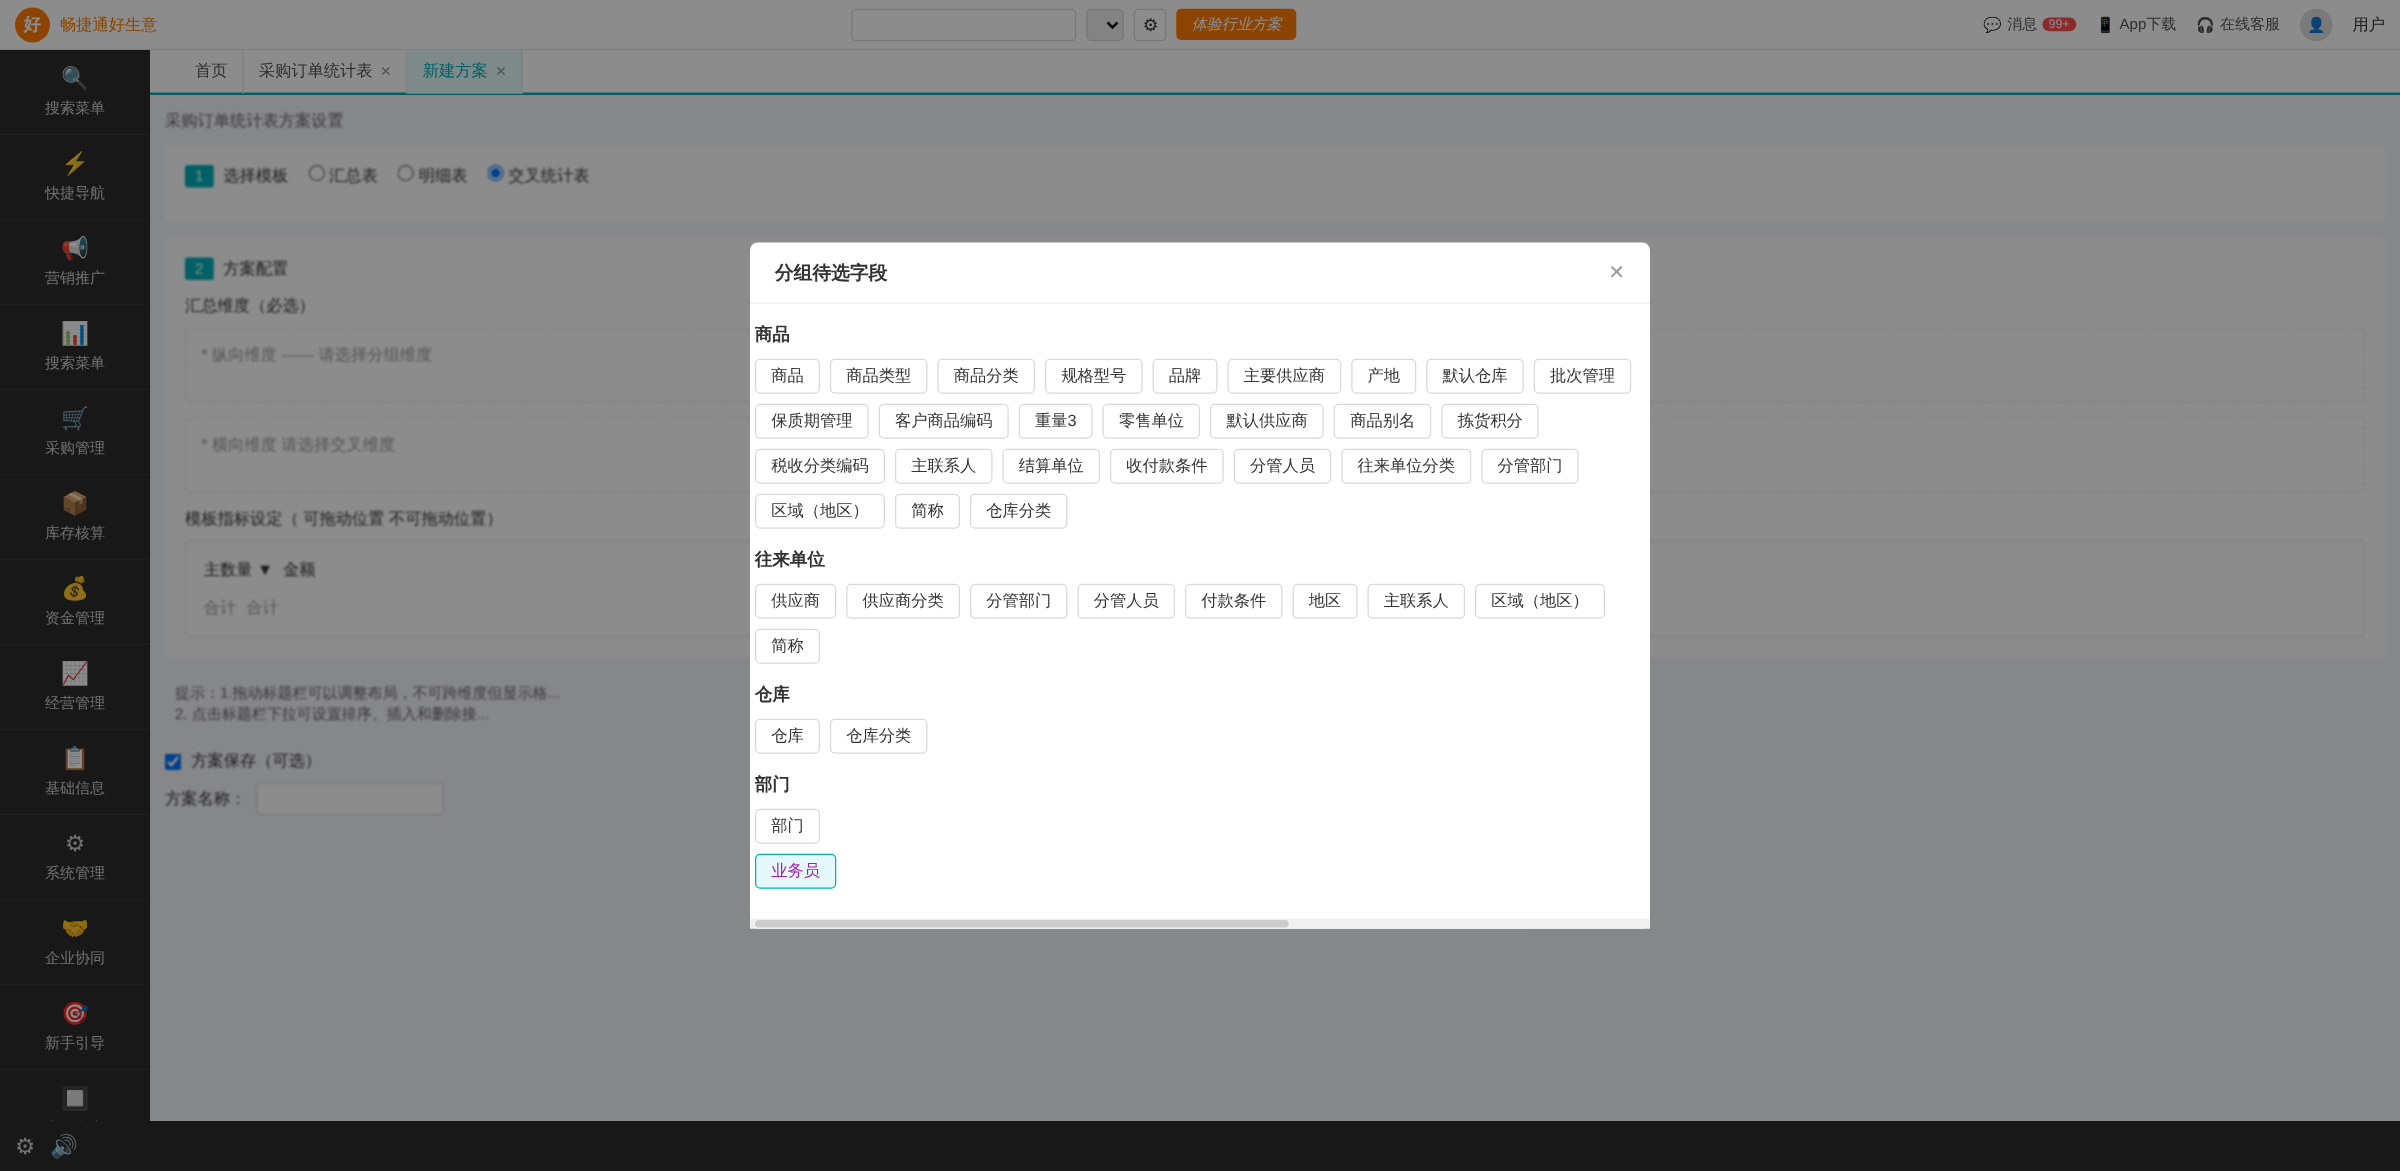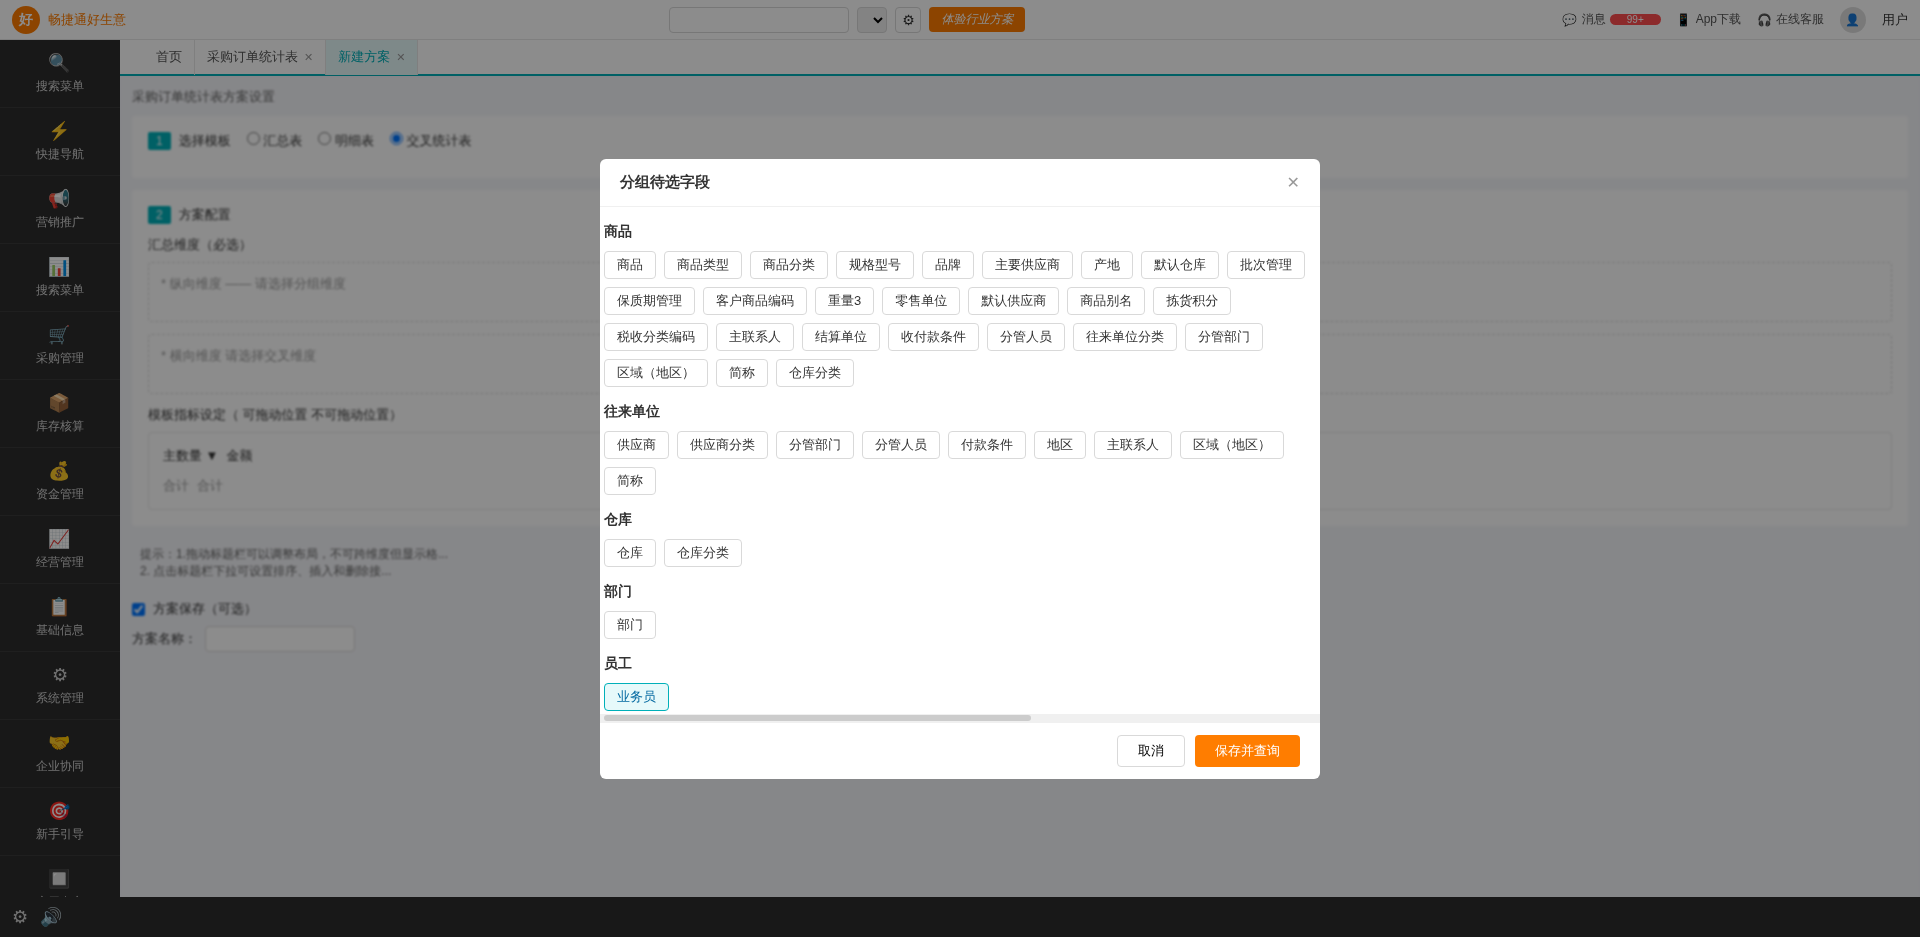--- a/index.html
+++ b/index.html
@@ -82,21 +82,21 @@
       align-items: center;
       gap: 4px;
       font-size: 12px;
       color: #555;
       cursor: pointer;
     }
     .badge {
       background: #ff4d4f;
       color: #fff;
       border-radius: 8px;
-      padding: 0 17px;
+      padding: 0 5px;
       font-size: 10px;
       min-width: 16px;
       text-align: center;
     }
     .avatar {
       width: 26px; height: 26px;
       border-radius: 50%;
       background: #ddd;
       display: flex; align-items: center; justify-content: center;
       font-size: 12px;
@@ -258,21 +258,21 @@
     .field-tag {
       border: 1px solid #d9d9d9;
       border-radius: 4px;
       padding: 4px 12px;
       font-size: 13px;
       color: #333;
       cursor: pointer;
       background: #fff;
       white-space: nowrap;
     }
-    .field-tag.selected { border-color: #00b0b9; color: #0369a1; background: #e6f9fa; }
+    .field-tag.selected { border-color: #00b0b9; color: #a21caf; background: #e6f9fa; }
 
     
     .btn-cancel {
       border: 1px solid #d9d9d9;
       background: #fff;
       padding: 6px 20px;
       border-radius: 4px;
       cursor: pointer;
       font-size: 13px;
     }
@@ -510,31 +510,26 @@
         </div>
         <div class="field-group-title">仓库</div>
         <div class="field-tags">
           <div class="field-tag">仓库</div>
           <div class="field-tag">仓库分类</div>
         </div>
         <div class="field-group-title">部门</div>
         <div class="field-tags">
           <div class="field-tag">部门</div>
         </div>
-        <div class="field-group-title">员工</div>
         <div class="field-tags">
           <div class="field-tag selected">业务员</div>
         </div>
       </div>
     <div class="modal-scroll-track">
       <div class="modal-scroll-thumb"></div>
     </div>
-    <div class="modal-footer">
-      <button class="btn-cancel">取消</button>
-      <button class="btn-confirm">保存并查询</button>
-    </div>
   </div>
 </div>
 
 <div class="bottom-bar">
   <span class="bottom-icon">⚙</span>
   <span class="bottom-icon">🔊</span>
 </div>
 
 </body></html>

